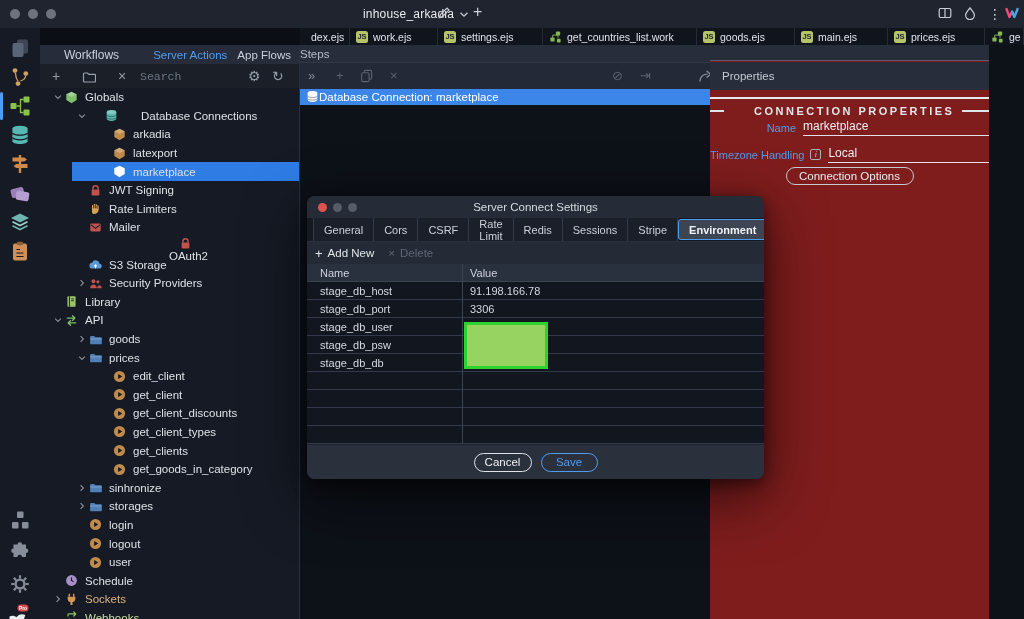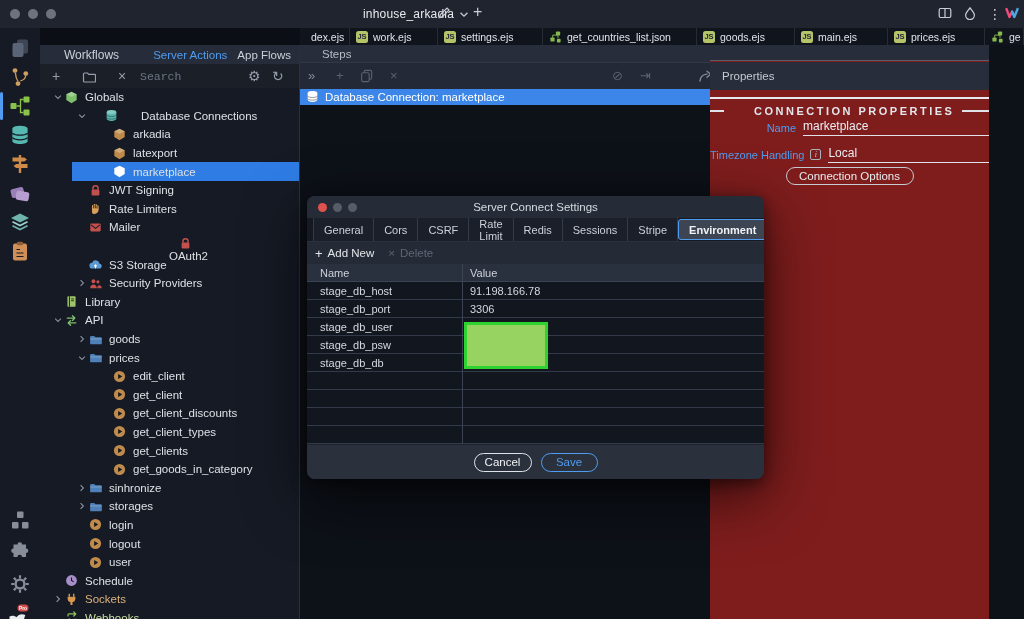--- a/index.html
+++ b/index.html
@@ -45,26 +45,26 @@
   .tree{position:absolute;left:0;top:43px;width:100%;height:531px;overflow:hidden}
   .trow{height:18.6px;display:flex;align-items:center;font-size:11.5px;color:#dde0e6;white-space:nowrap}
   .trow .chev{width:15px;flex:none;display:flex;align-items:center;justify-content:center}
   .trow .tico{width:16px;flex:none;display:flex;align-items:center}
   .trow .tlbl{margin-left:4px}
   .trow.sel{background:linear-gradient(to right,transparent 32px,#2e7ce4 32px)}
 
   
   .steps{left:300px;top:45px;width:445px;height:574px;background:#0d1118;border-right:1px solid #262b36;overflow:hidden}
   .steps-head{position:absolute;left:0;top:0;width:100%;height:18px;background:#272d3a;border-bottom:1px solid #323844;display:flex;align-items:center}
-  .steps-title{font-size:11.5px;color:#b6bcc6;margin-left:22px}
+  .steps-title{font-size:11.5px;color:#b6bcc6;margin-left:0}
   .steps-tools{position:absolute;left:0;top:18px;width:100%;height:26px;background:#232936}
   .st{position:absolute;top:5px;font-size:13px;line-height:16px;color:#848b98}
   .st.dim{color:#5b6270}
   .steprow{position:absolute;left:0;top:44px;width:100%;height:15.5px;background:#3b86e8;display:flex;align-items:center;color:#fff}
-  .steprow .slbl{font-size:11.5px;margin-left:6px;font-weight:500}
+  .steprow .slbl{font-size:11.5px;font-weight:500}
 
   
   .props{left:710px;top:45px;width:279px;height:601px;background:#7f1d1d;overflow:hidden}
   .props-strip{position:absolute;left:0;top:0;width:100%;height:16px;background:#272d3a;border-bottom:1px solid #565d69}
   .props-head{position:absolute;left:0;top:17px;width:100%;height:28px;background:#272d3a;display:flex;align-items:center}
   .props-title{font-size:11.5px;color:#c6cad2;margin-left:12px}
   .props-sep{position:absolute;left:0;top:52px;width:100%;height:2px;background:#e6e9ee}
   .legend{position:absolute;left:0;top:60px;width:100%;display:flex;align-items:center}
   .legend .ln{height:2px;background:#dfe3e9}
   .legend .l1{width:14px}
@@ -162,21 +162,21 @@
         </div>
         <div class="ftab" style="width: 154px;">
           <span>
             <svg width="13" height="13" viewBox="0 0 14 14" xmlns="http://www.w3.org/2000/svg">
               <rect x="7.5" y="1.5" width="4.5" height="4.5" rx="1" fill="#86b94e"></rect>
               <rect x="1.5" y="8" width="4.5" height="4.5" rx="1" fill="#86b94e"></rect>
               <rect x="8.5" y="9.5" width="4" height="4" rx="1" fill="#86b94e"></rect>
               <path d="M9.7 6v2.5M4 8V5.5h5.7M4 8v1.8" stroke="#86b94e" stroke-width="1" fill="none"></path>
             </svg>
           </span>
-          <span class="lbl">get_countries_list.json</span>
+          <span class="lbl">get_countries_list.work</span>
         </div>
         <div class="ftab" style="width: 98px;">
           <span class="jsbadge">JS</span>
           <span class="lbl">goods.ejs</span>
         </div>
         <div class="ftab" style="width: 93px;">
           <span class="jsbadge">JS</span>
           <span class="lbl">main.ejs</span>
         </div>
         <div class="ftab" style="width: 97px;">

